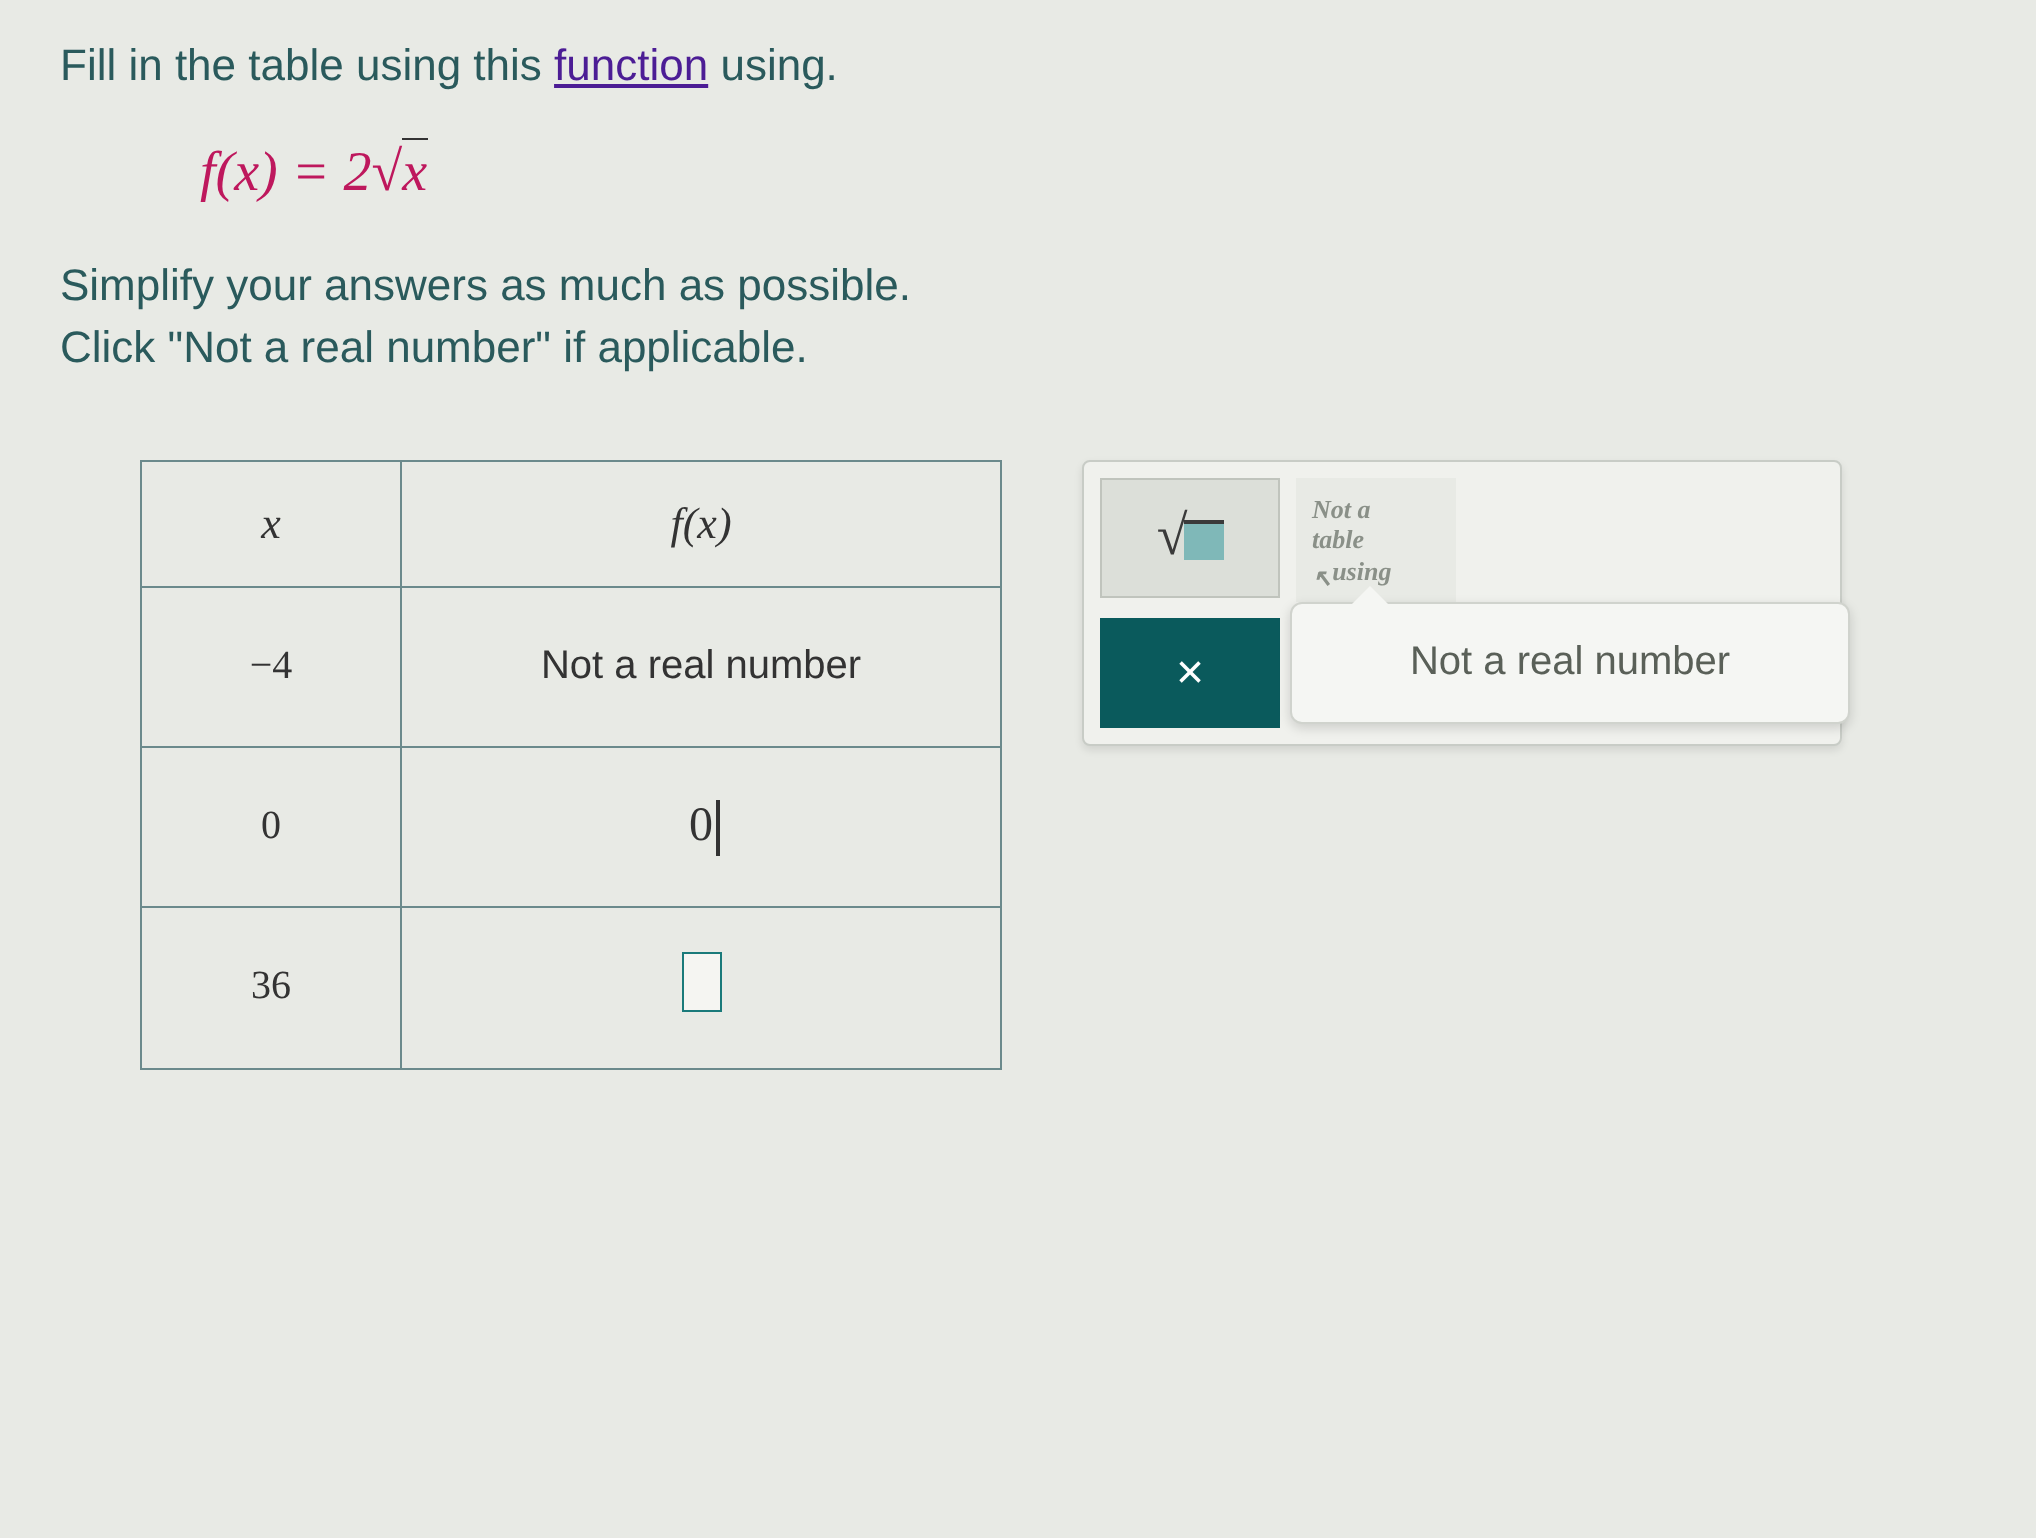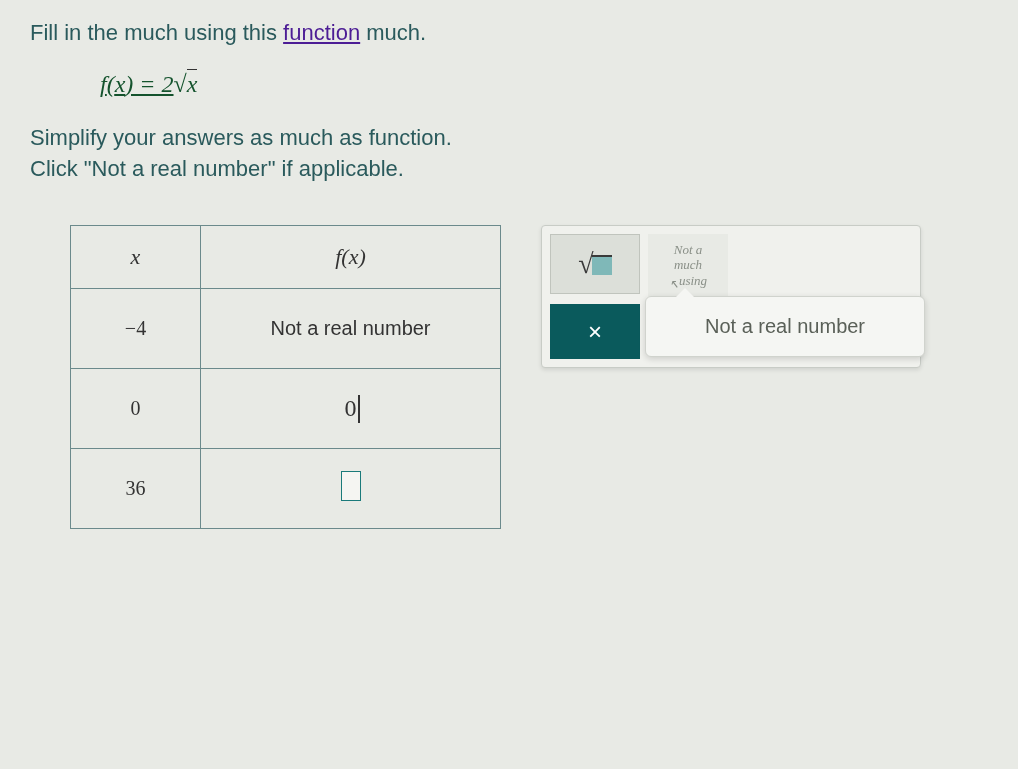--- a/index.html
+++ b/index.html
@@ -18,26 +18,25 @@
     .instruction-line-1 {
       font-size: 22px;
       color: #2a5a5c;
       margin-bottom: 20px;
     }
     .function-link {
       text-decoration: underline;
       color: #4c1d95;
     }
     .equation {
-      font-size: 24px;
+      font-size: 28px;
       font-style: italic;
       margin: 25px 0 25px 70px;
-      color: #14532d;
-      font-family: 'Times New Roman', serif;
-      text-decoration: underline;
+      color: #be185d;
+      font-family: 'Times New Roman', serif;
     }
     .sqrt-symbol {
       position: relative;
       display: inline-block;
     }
     .instruction-line-2 {
       font-size: 22px;
       color: #2a5a5c;
       line-height: 1.4;
       margin-bottom: 40px;
@@ -145,26 +144,27 @@
       border-top: 2px solid #3a3a3a;
       margin-left: -2px;
       margin-top: 2px;
     }
     .not-real-small {
       background: #e8eae5;
       border: none;
       padding: 8px;
       font-size: 13px;
       color: #8a9088;
-      text-align: center;
+      text-align: left;
       line-height: 1.2;
       cursor: pointer;
       font-family: 'Times New Roman', serif;
       font-style: italic;
       width: 80px;
+      font-weight: bold;
     }
     .tool-row-2 {
       display: flex;
       position: relative;
     }
     .x-button {
       background: #0a5a5c;
       border: none;
       width: 90px;
       height: 55px;
@@ -206,29 +206,29 @@
     .cursor-icon {
       font-size: 12px;
       position: relative;
       top: 3px;
     }
   </style>
 </head>
 <body>
 
 <div class="instruction-line-1">
-  <span>Fill in the much using this </span><span class="function-link">function</span><span> much.</span>
+  <span>Fill in the table using this </span><span class="function-link">function</span><span> using.</span>
 </div>
 
 <div class="equation">
   <span style="font-style:italic">f</span>(<span style="font-style:italic">x</span>) = 2<span class="sqrt-symbol">√<span style="border-top:1.5px solid #333; padding-top:1px; font-style:italic">x</span></span>
 </div>
 
 <div class="instruction-line-2">
-  <div>Simplify your answers as much as function.</div>
+  <div>Simplify your answers as much as possible.</div>
   <div>Click "Not a real number" if applicable.</div>
 </div>
 
 <div class="main-content">
   <table class="answer-table">
     <thead>
       <tr>
         <th class="col-x">x</th>
         <th class="col-fx"><span style="font-style:italic">f</span>(<span style="font-style:italic">x</span>)</th>
       </tr>
@@ -256,21 +256,21 @@
   <div class="tool-panel">
     <div class="tool-row-1">
       <button class="sqrt-button">
         <span class="sqrt-inner">
           <span class="sqrt-radical">√</span>
             <span class="sqrt-box"></span>
         </span>
       </button>
       <button class="not-real-small">
         <div>Not a</div>
-        <div>much</div>
+        <div>table</div>
         <div><span class="cursor-icon">↖</span><span>using</span></div>
       </button>
     </div>
     <div class="tool-row-2">
       <button class="x-button">
         <span>×</span>
       </button>
       <div class="tooltip-wrapper">
         <div class="tooltip-arrow"></div>
         <div class="tooltip-box">Not a real number</div>

